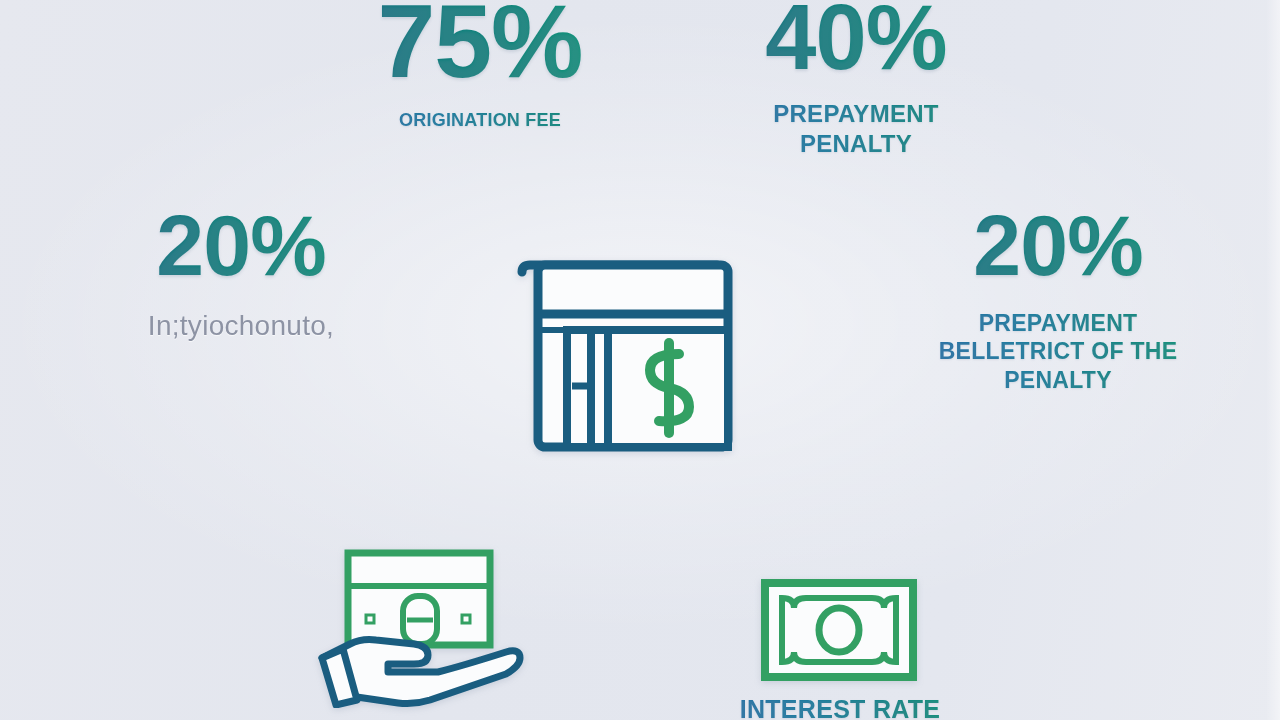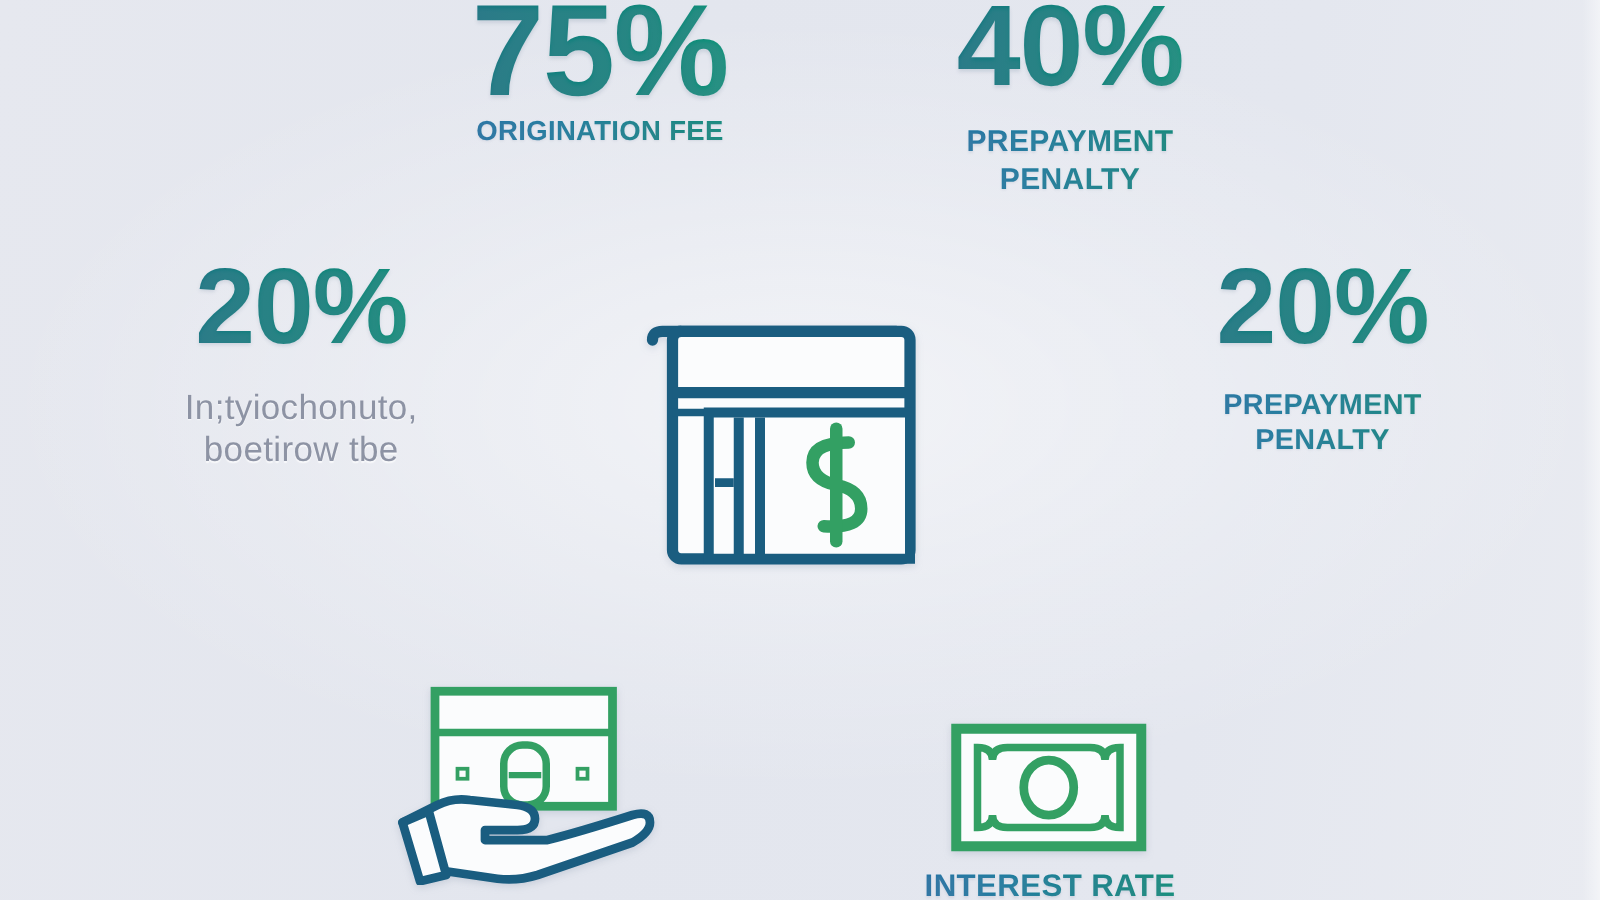--- a/index.html
+++ b/index.html
@@ -70,21 +70,21 @@
     color: #8d93a4;
     font-weight: 400;
     letter-spacing: 0.01em;
     text-shadow: 0 1px 1px rgba(255,255,255,0.7);
     filter: blur(0.35px);
   }
 
   
   #stat-origination  { left: 330px;  top: -8px;  width: 300px; }
   #stat-origination .stat-number { font-size: 104px; }
-  #stat-origination .stat-label  { font-size: 22px; margin-top: 0; }
+  #stat-origination .stat-label  { font-size: 18px; margin-top: 18px; }
 
   #stat-prepay-penalty { left: 716px; top: -6px; width: 280px; }
   #stat-prepay-penalty .stat-number { font-size: 92px; }
   #stat-prepay-penalty .stat-label  { font-size: 24px; margin-top: 18px; }
 
   #stat-left-20 { left: 110px; top: 205px; width: 262px; }
   #stat-left-20 .stat-number { font-size: 86px; }
   #stat-left-20 .stat-label  { font-size: 28px; margin-top: 22px; }
 
   #stat-right-20 { left: 908px; top: 205px; width: 300px; }
@@ -122,28 +122,28 @@
     <div class="stat-label">
       <div>PREPAYMENT</div>
       <div>PENALTY</div>
     </div>
   </div>
 
   <div class="stat" id="stat-left-20">
     <div class="stat-number">20%</div>
     <div class="stat-label garbled">
       <div>In;tyiochonuto,</div>
-      <div>boetirow tbe</div>
     </div>
   </div>
 
   <div class="stat" id="stat-right-20">
     <div class="stat-number">20%</div>
     <div class="stat-label">
       <div>PREPAYMENT</div>
+      <div>BELLETRICT OF THE</div>
       <div>PENALTY</div>
     </div>
   </div>
 
   <div class="stat" id="stat-interest-rate">
     <div class="stat-label">INTEREST RATE</div>
   </div>
 
   <div class="icon-wrap" id="icon-bill-stack">
     <svg viewBox="0 0 248 212" xmlns="http://www.w3.org/2000/svg" fill="none">

